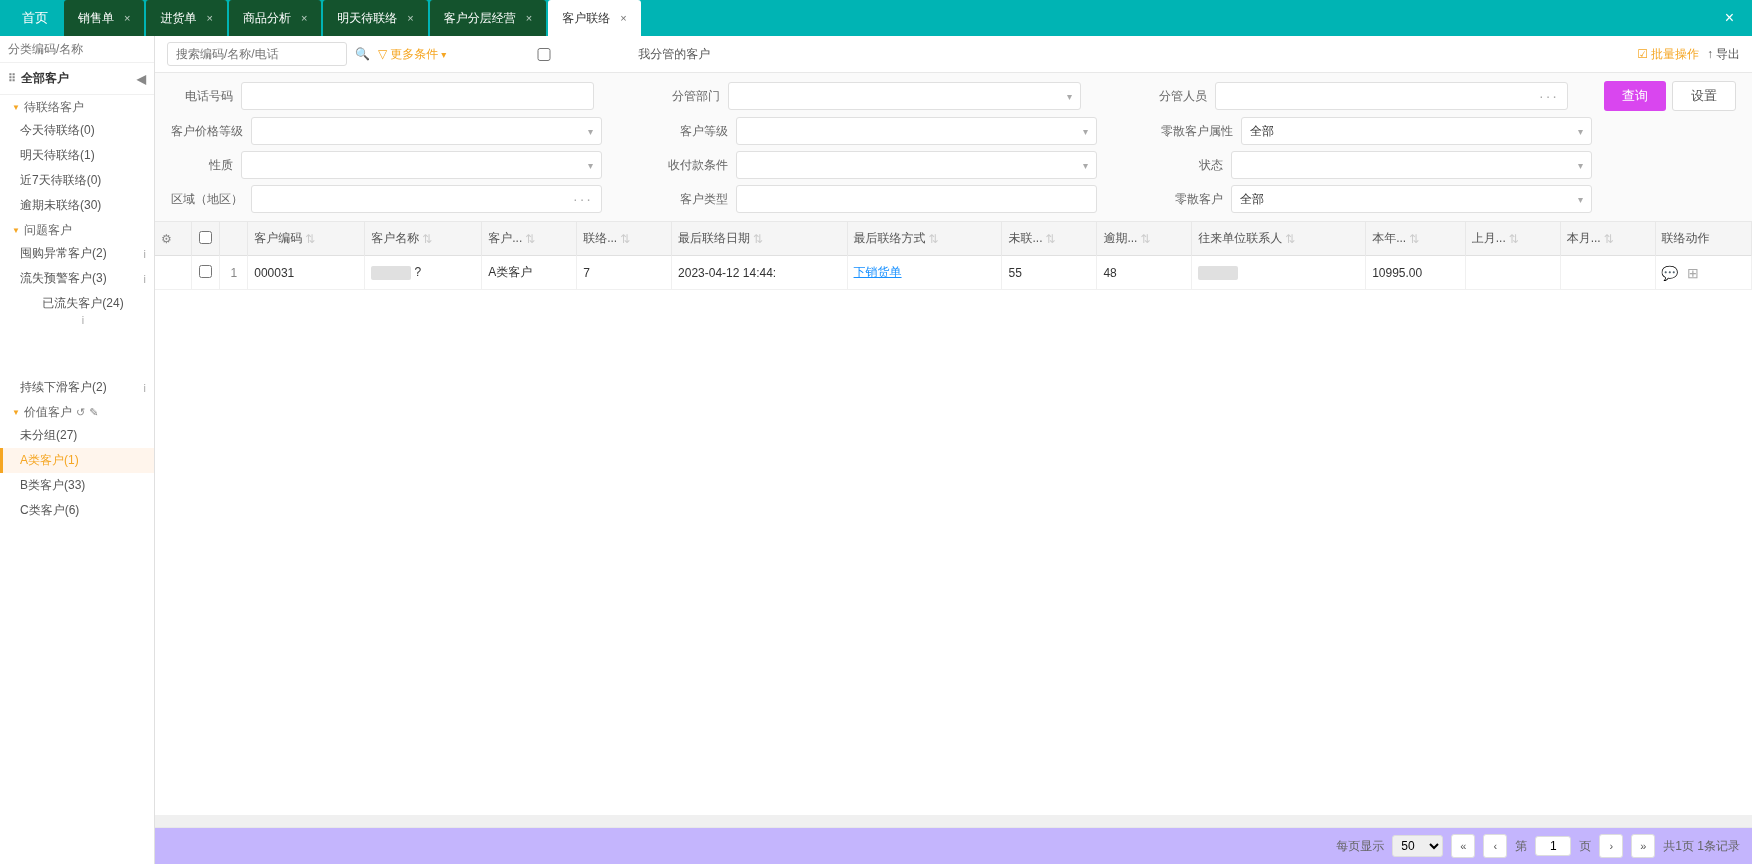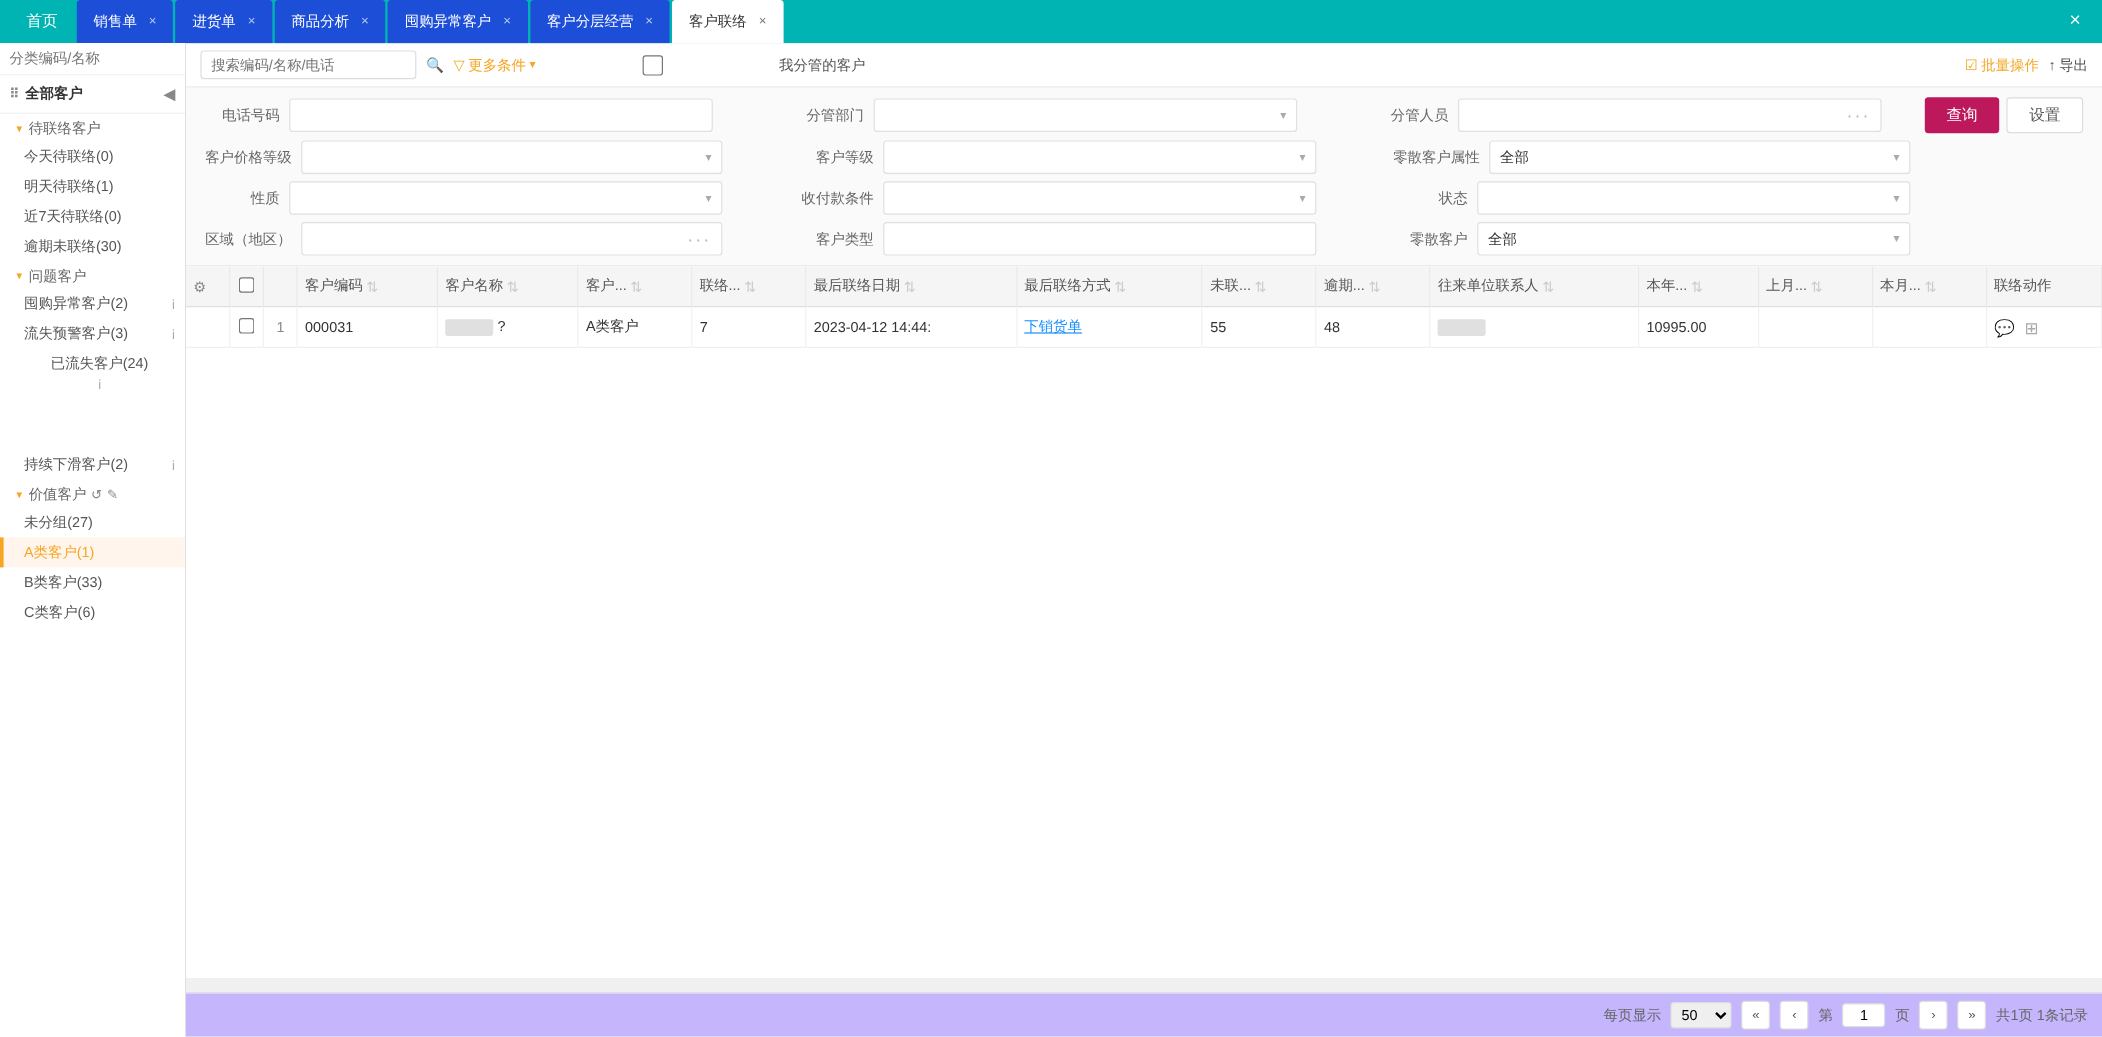--- a/index.html
+++ b/index.html
@@ -16,21 +16,21 @@
     }
     .topbar-home {
       color: #fff;
       padding: 0 14px;
       height: 36px;
       line-height: 36px;
       font-size: 13px;
       cursor: pointer;
     }
     .topbar-tab {
-      background: #1d4ed8;
+      background: #14532d;
       color: #fff;
       padding: 0 14px;
       height: 36px;
       line-height: 36px;
       font-size: 13px;
       display: flex;
       align-items: center;
       gap: 6px;
       cursor: pointer;
       border-radius: 3px 3px 0 0;
@@ -136,21 +136,22 @@
     }
     .filter-more {
       color: #f5a623;
       cursor: pointer;
       display: flex;
       align-items: center;
       gap: 3px;
     }
     .filter-mine {
       display: flex;
-      gap: 15px;
+      align-items: center;
+      gap: 4px;
       color: #555;
       cursor: pointer;
     }
     .filter-actions {
       margin-left: auto;
       display: flex;
       gap: 8px;
       align-items: center;
     }
     .btn-batch {
@@ -203,21 +204,21 @@
       justify-content: space-between;
       cursor: pointer;
       height: 28px;
       font-size: 12px;
       color: #333;
     }
     .filter-input .arrow { color: #aaa; font-size: 10px; }
     .filter-input .dots { color: #aaa; font-size: 14px; letter-spacing: 2px; }
     .filter-divider { width: 16px; }
     .btn-query {
-      background: #be185d;
+      background: #d946ef;
       color: #fff;
       border: none;
       border-radius: 3px;
       padding: 5px 18px;
       cursor: pointer;
       font-size: 13px;
     }
     .btn-set {
       background: #fff;
       color: #555;
@@ -372,21 +373,21 @@
   </div>
   <div class="topbar-tab">
     <span>进货单</span>
     <span class="close-x">×</span>
   </div>
   <div class="topbar-tab">
     <span>商品分析</span>
     <span class="close-x">×</span>
   </div>
   <div class="topbar-tab">
-    <span>囤购异常客户</span>
+    <span>明天待联络</span>
     <span class="close-x">×</span>
   </div>
   <div class="topbar-tab">
     <span>客户分层经营</span>
     <span class="close-x">×</span>
   </div>
   <div class="topbar-tab active">
     <span>客户联络</span>
     <span class="close-x">×</span>
   </div>

